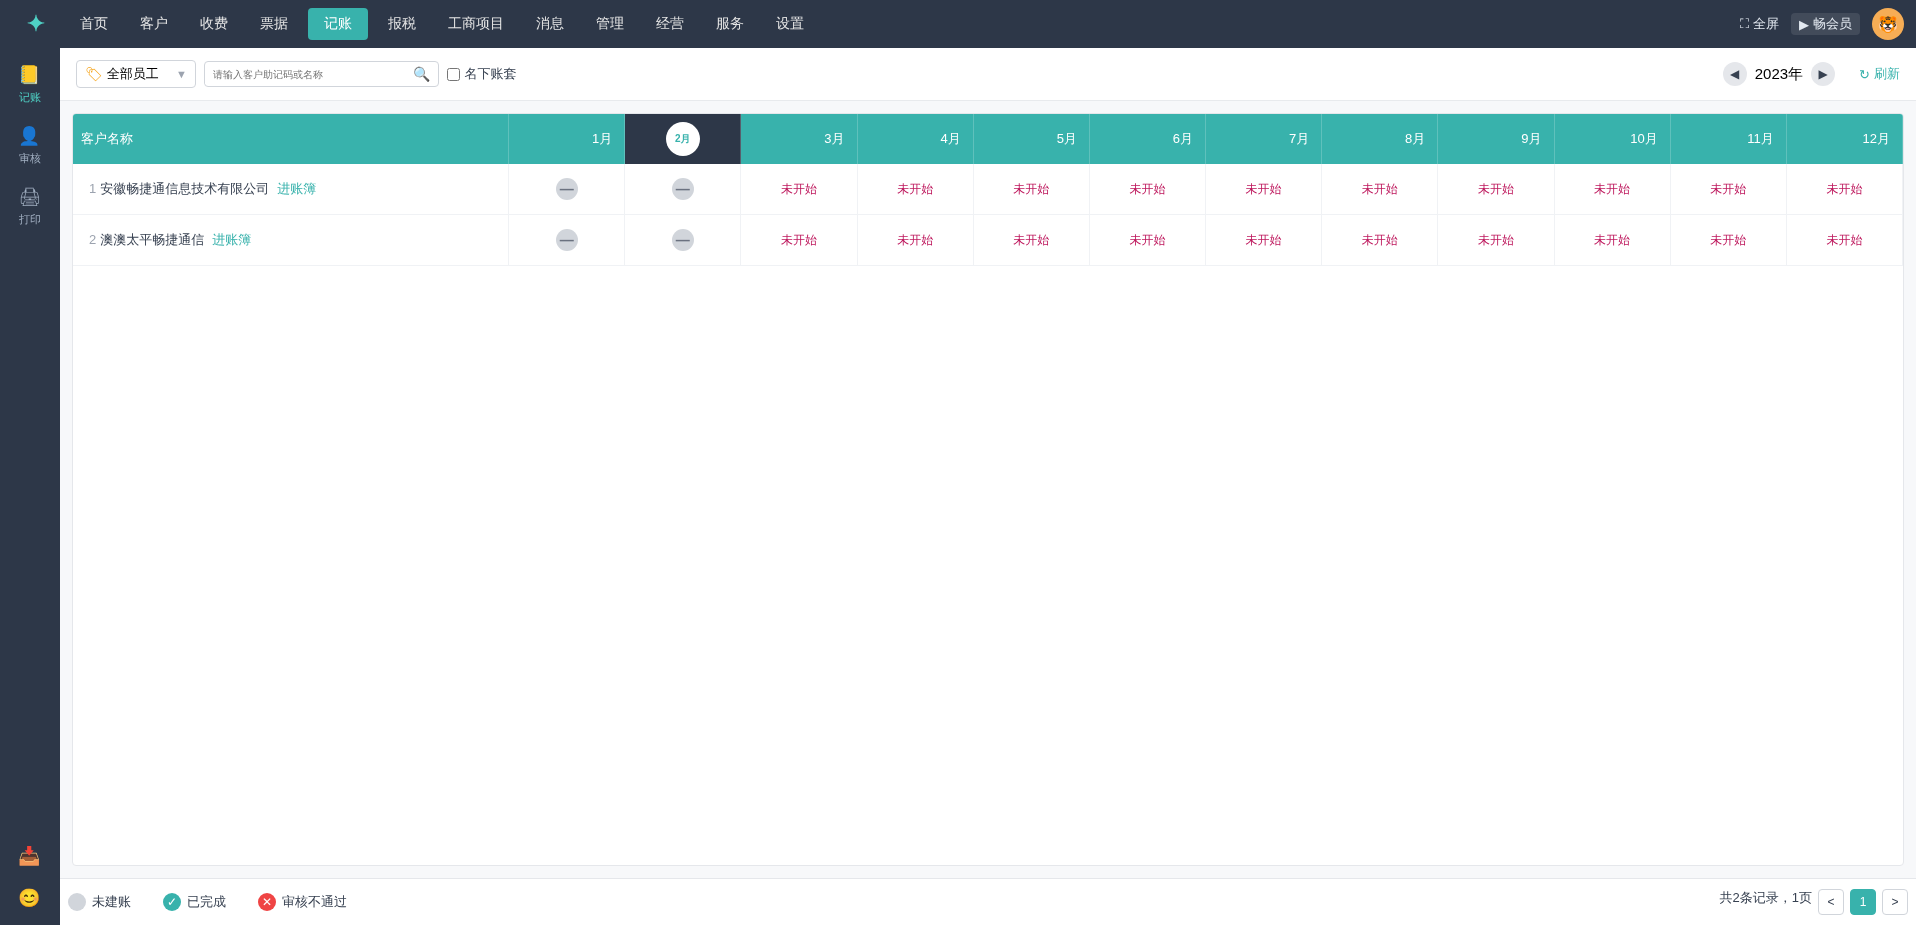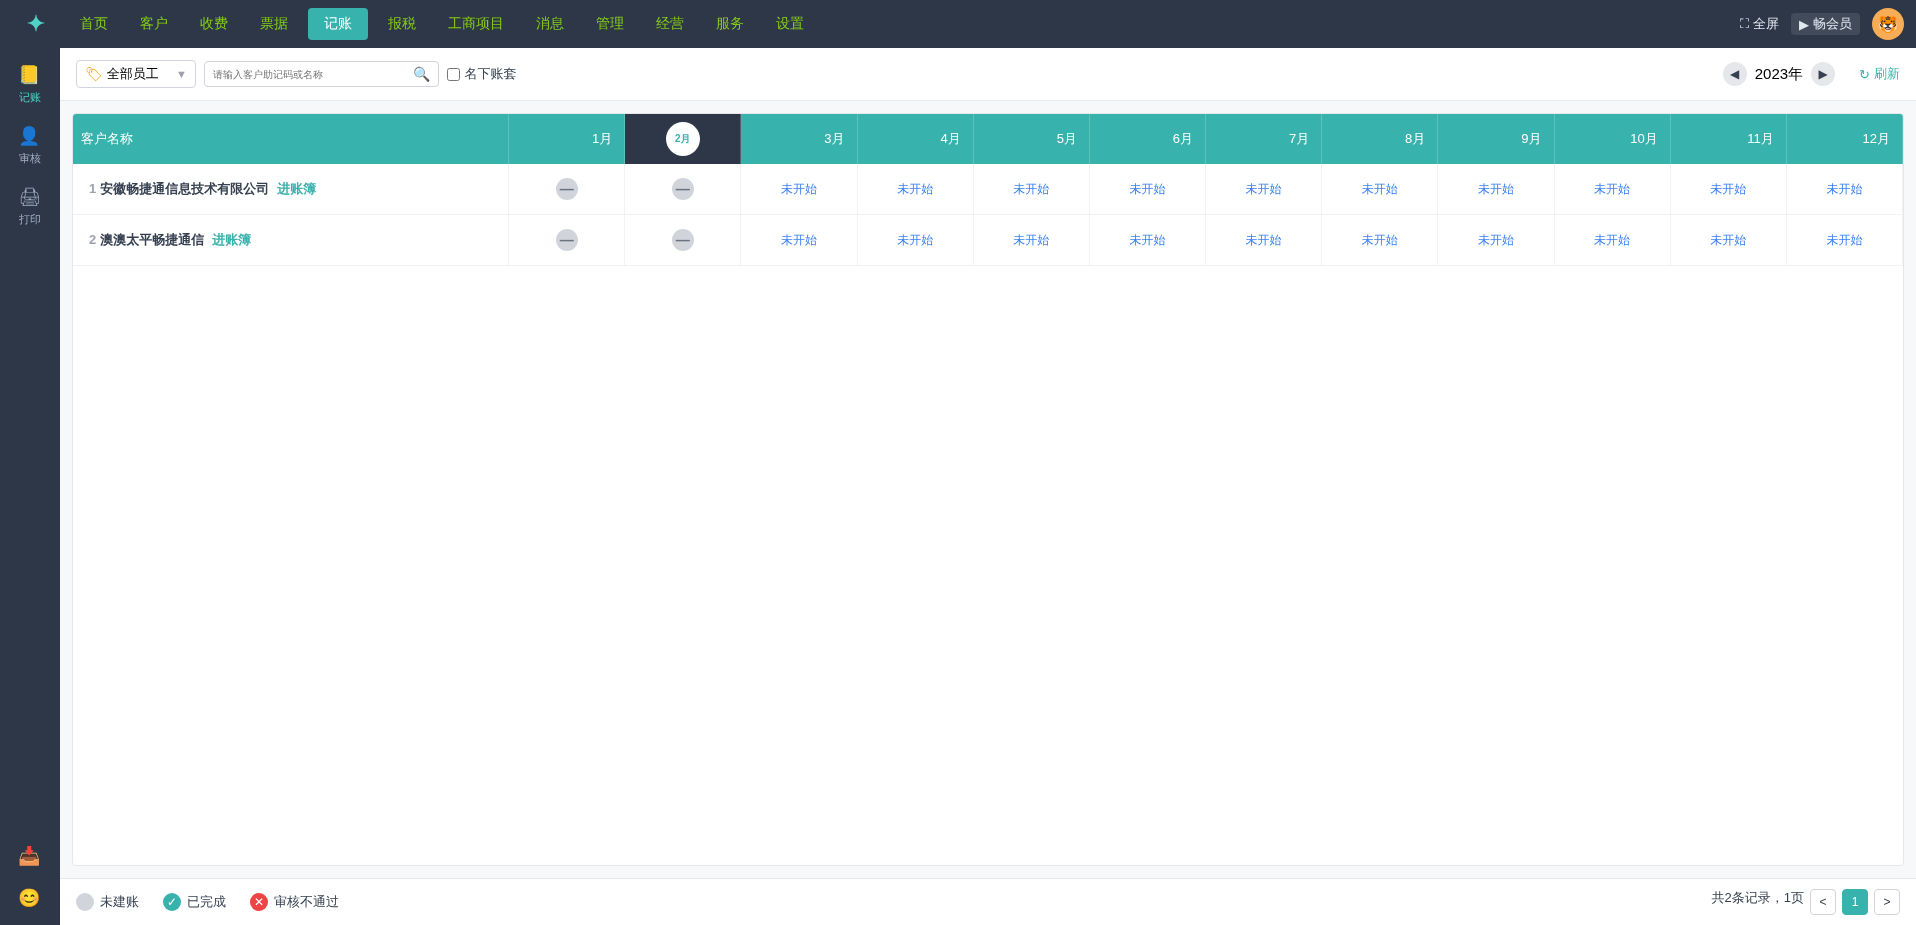--- a/index.html
+++ b/index.html
@@ -24,21 +24,21 @@
       font-size: 22px;
       font-weight: bold;
     }
     .nav-items {
       display: flex;
       align-items: center;
       gap: 0;
       height: 100%;
     }
     .nav-item {
-      color: #84cc16;
+      color: #e5e5e5;
       padding: 0 16px;
       height: 100%;
       display: flex;
       align-items: center;
       cursor: pointer;
       font-size: 14px;
       white-space: nowrap;
     }
     .nav-item.active {
       background: #38b2ac;
@@ -257,50 +257,49 @@
     tbody tr td {
       padding: 14px 12px;
       text-align: center;
       font-size: 13px;
       color: #374151;
       border-right: 1px solid #f0f2f5;
     }
     tbody tr td:first-child {
       text-align: left;
       padding-left: 16px;
-      font-weight: bold;
     }
     .client-link {
       color: #38b2ac;
       cursor: pointer;
       text-decoration: none;
       margin-left: 8px;
     }
-    .status-not-started { color: #3b82f6; font-size: 12px; }
+    .status-not-started { color: #be185d; font-size: 12px; }
     .status-dash {
       width: 22px;
       height: 22px;
       border-radius: 50%;
       background: #d1d5db;
       display: inline-flex;
       align-items: center;
       justify-content: center;
       color: #6b7280;
       font-size: 14px;
       font-weight: bold;
     }
 
     
     .footer {
       background: #fff;
       border-top: 1px solid #e5e7eb;
-      padding: 10px 16px;
-      display: flex;
-      align-items: center;
-      gap: 24px;
+      padding: 10px 8px;
+      display: flex;
+      align-items: center;
+      gap: 32px;
       flex-shrink: 0;
       font-size: 13px;
     }
     .legend-item {
       display: flex;
       align-items: center;
       gap: 6px;
       color: #374151;
     }
     .legend-dot-gray {

